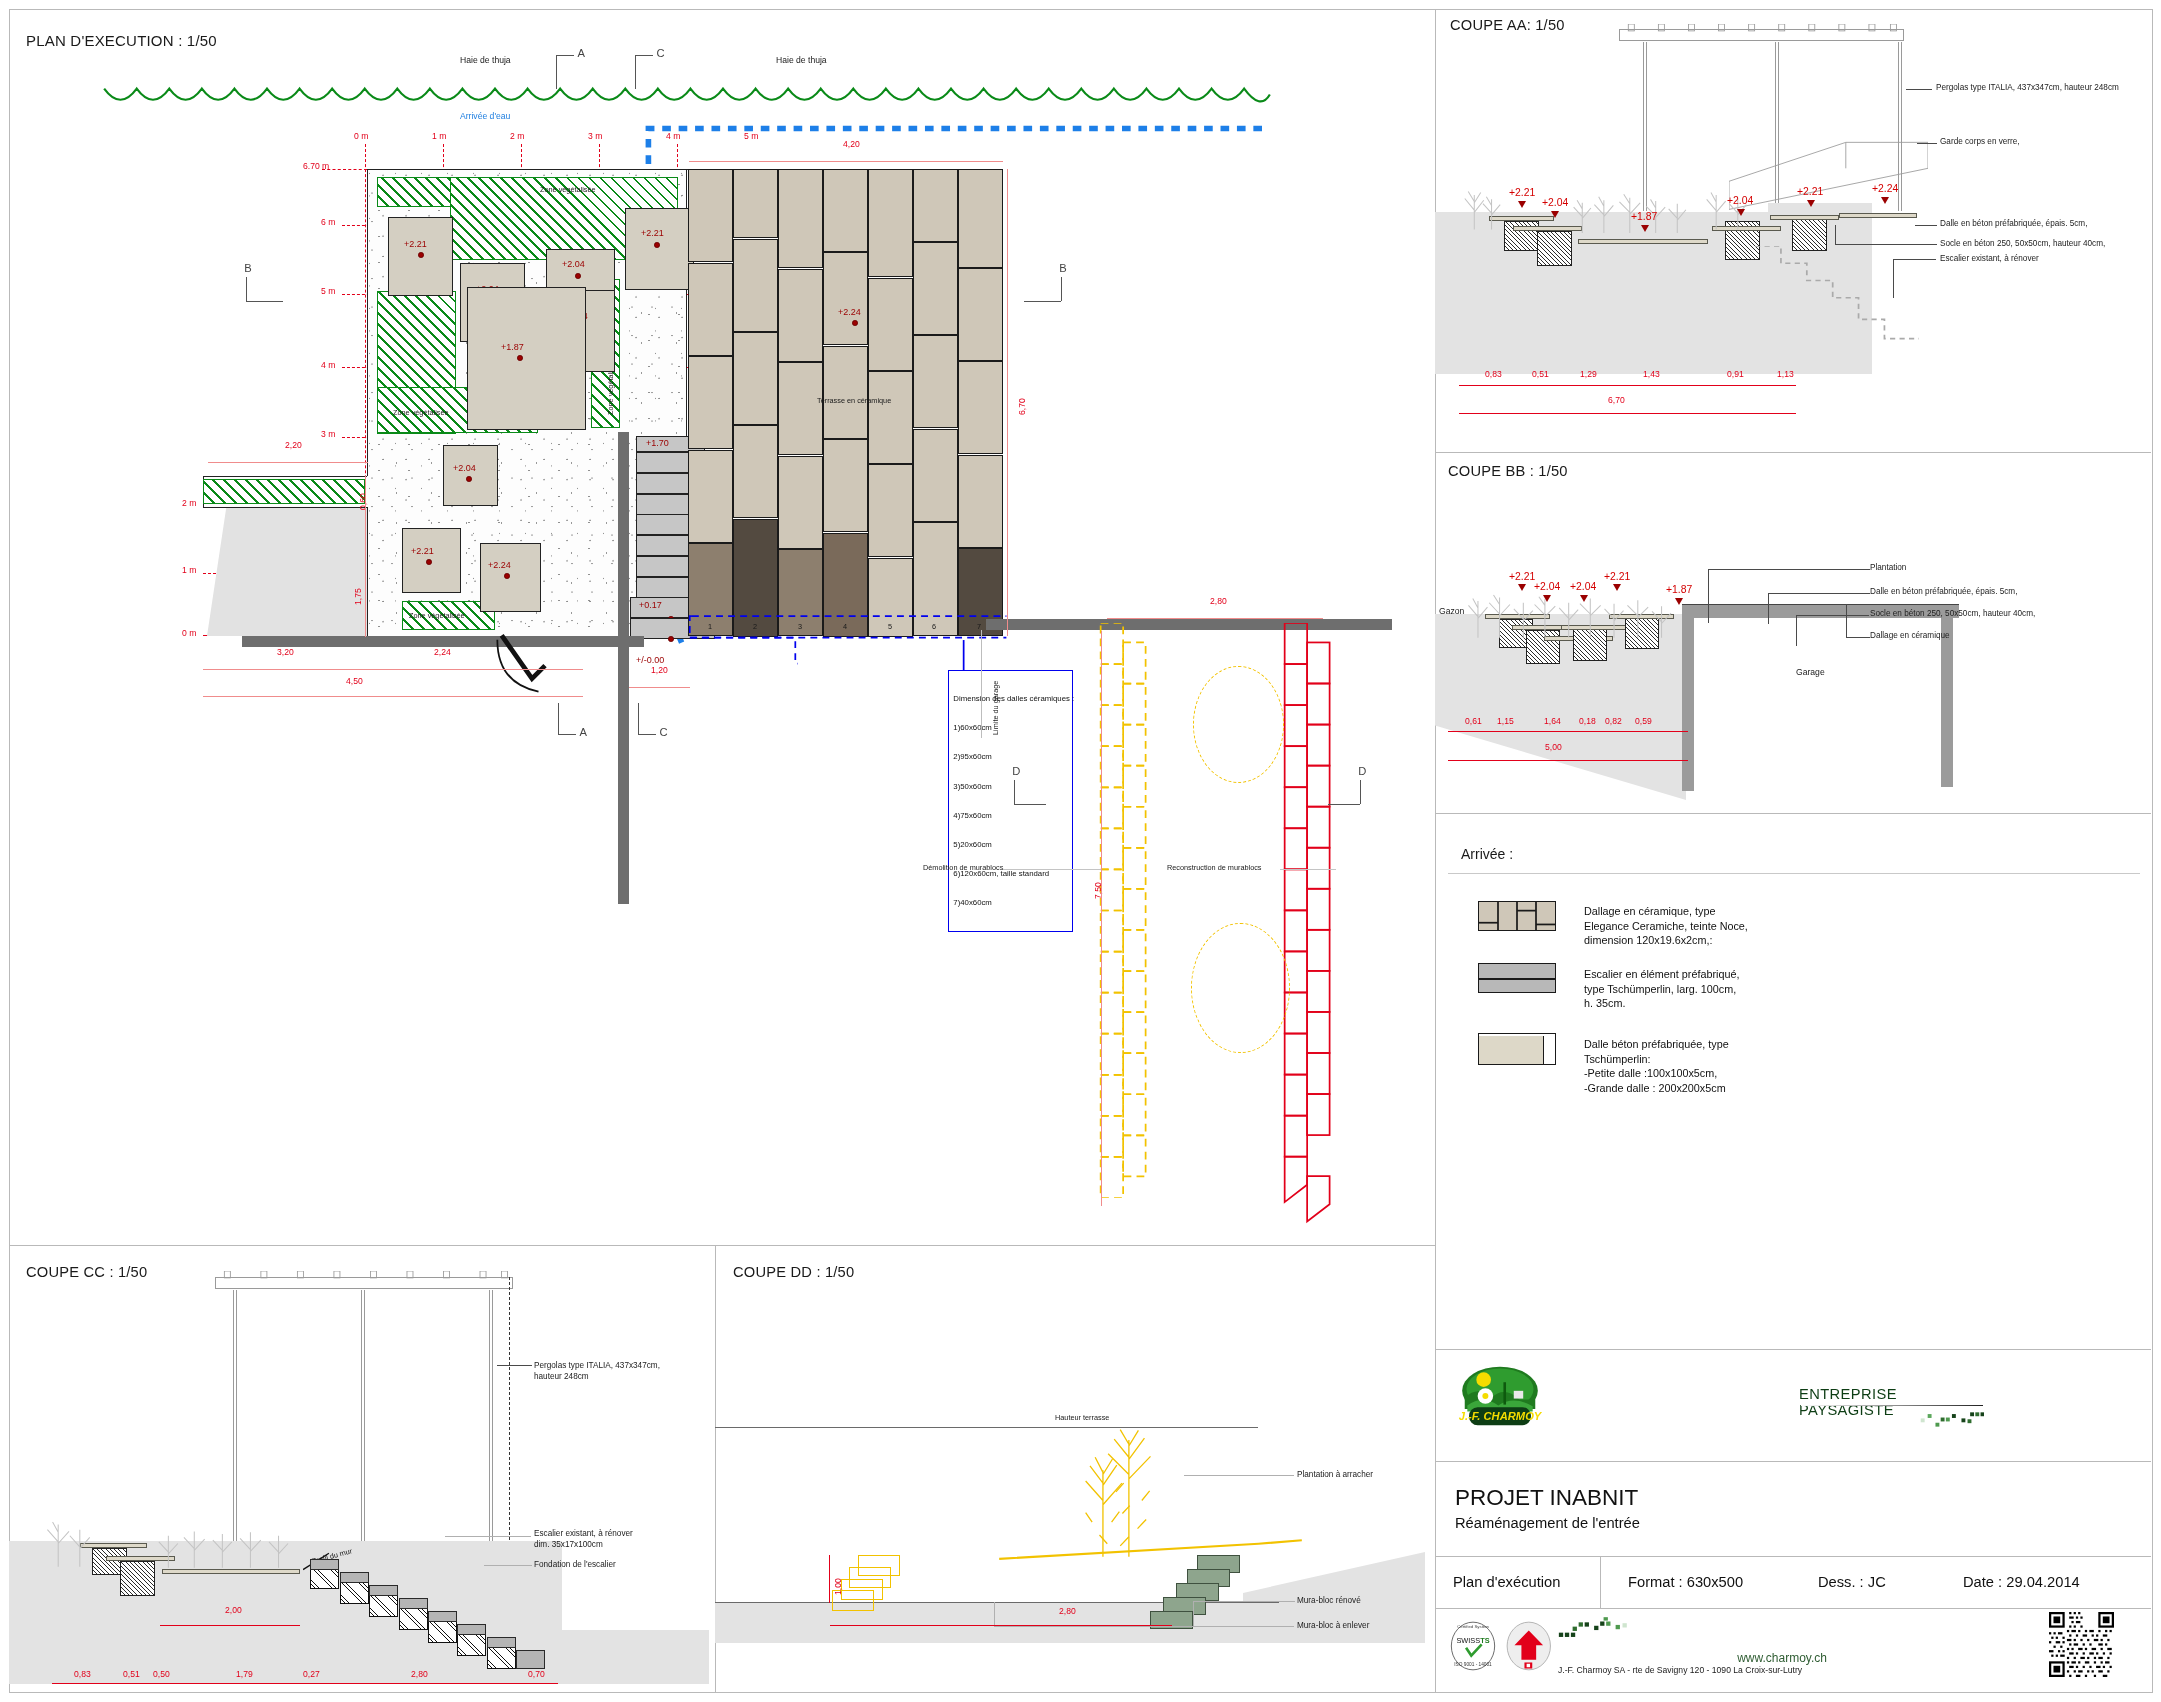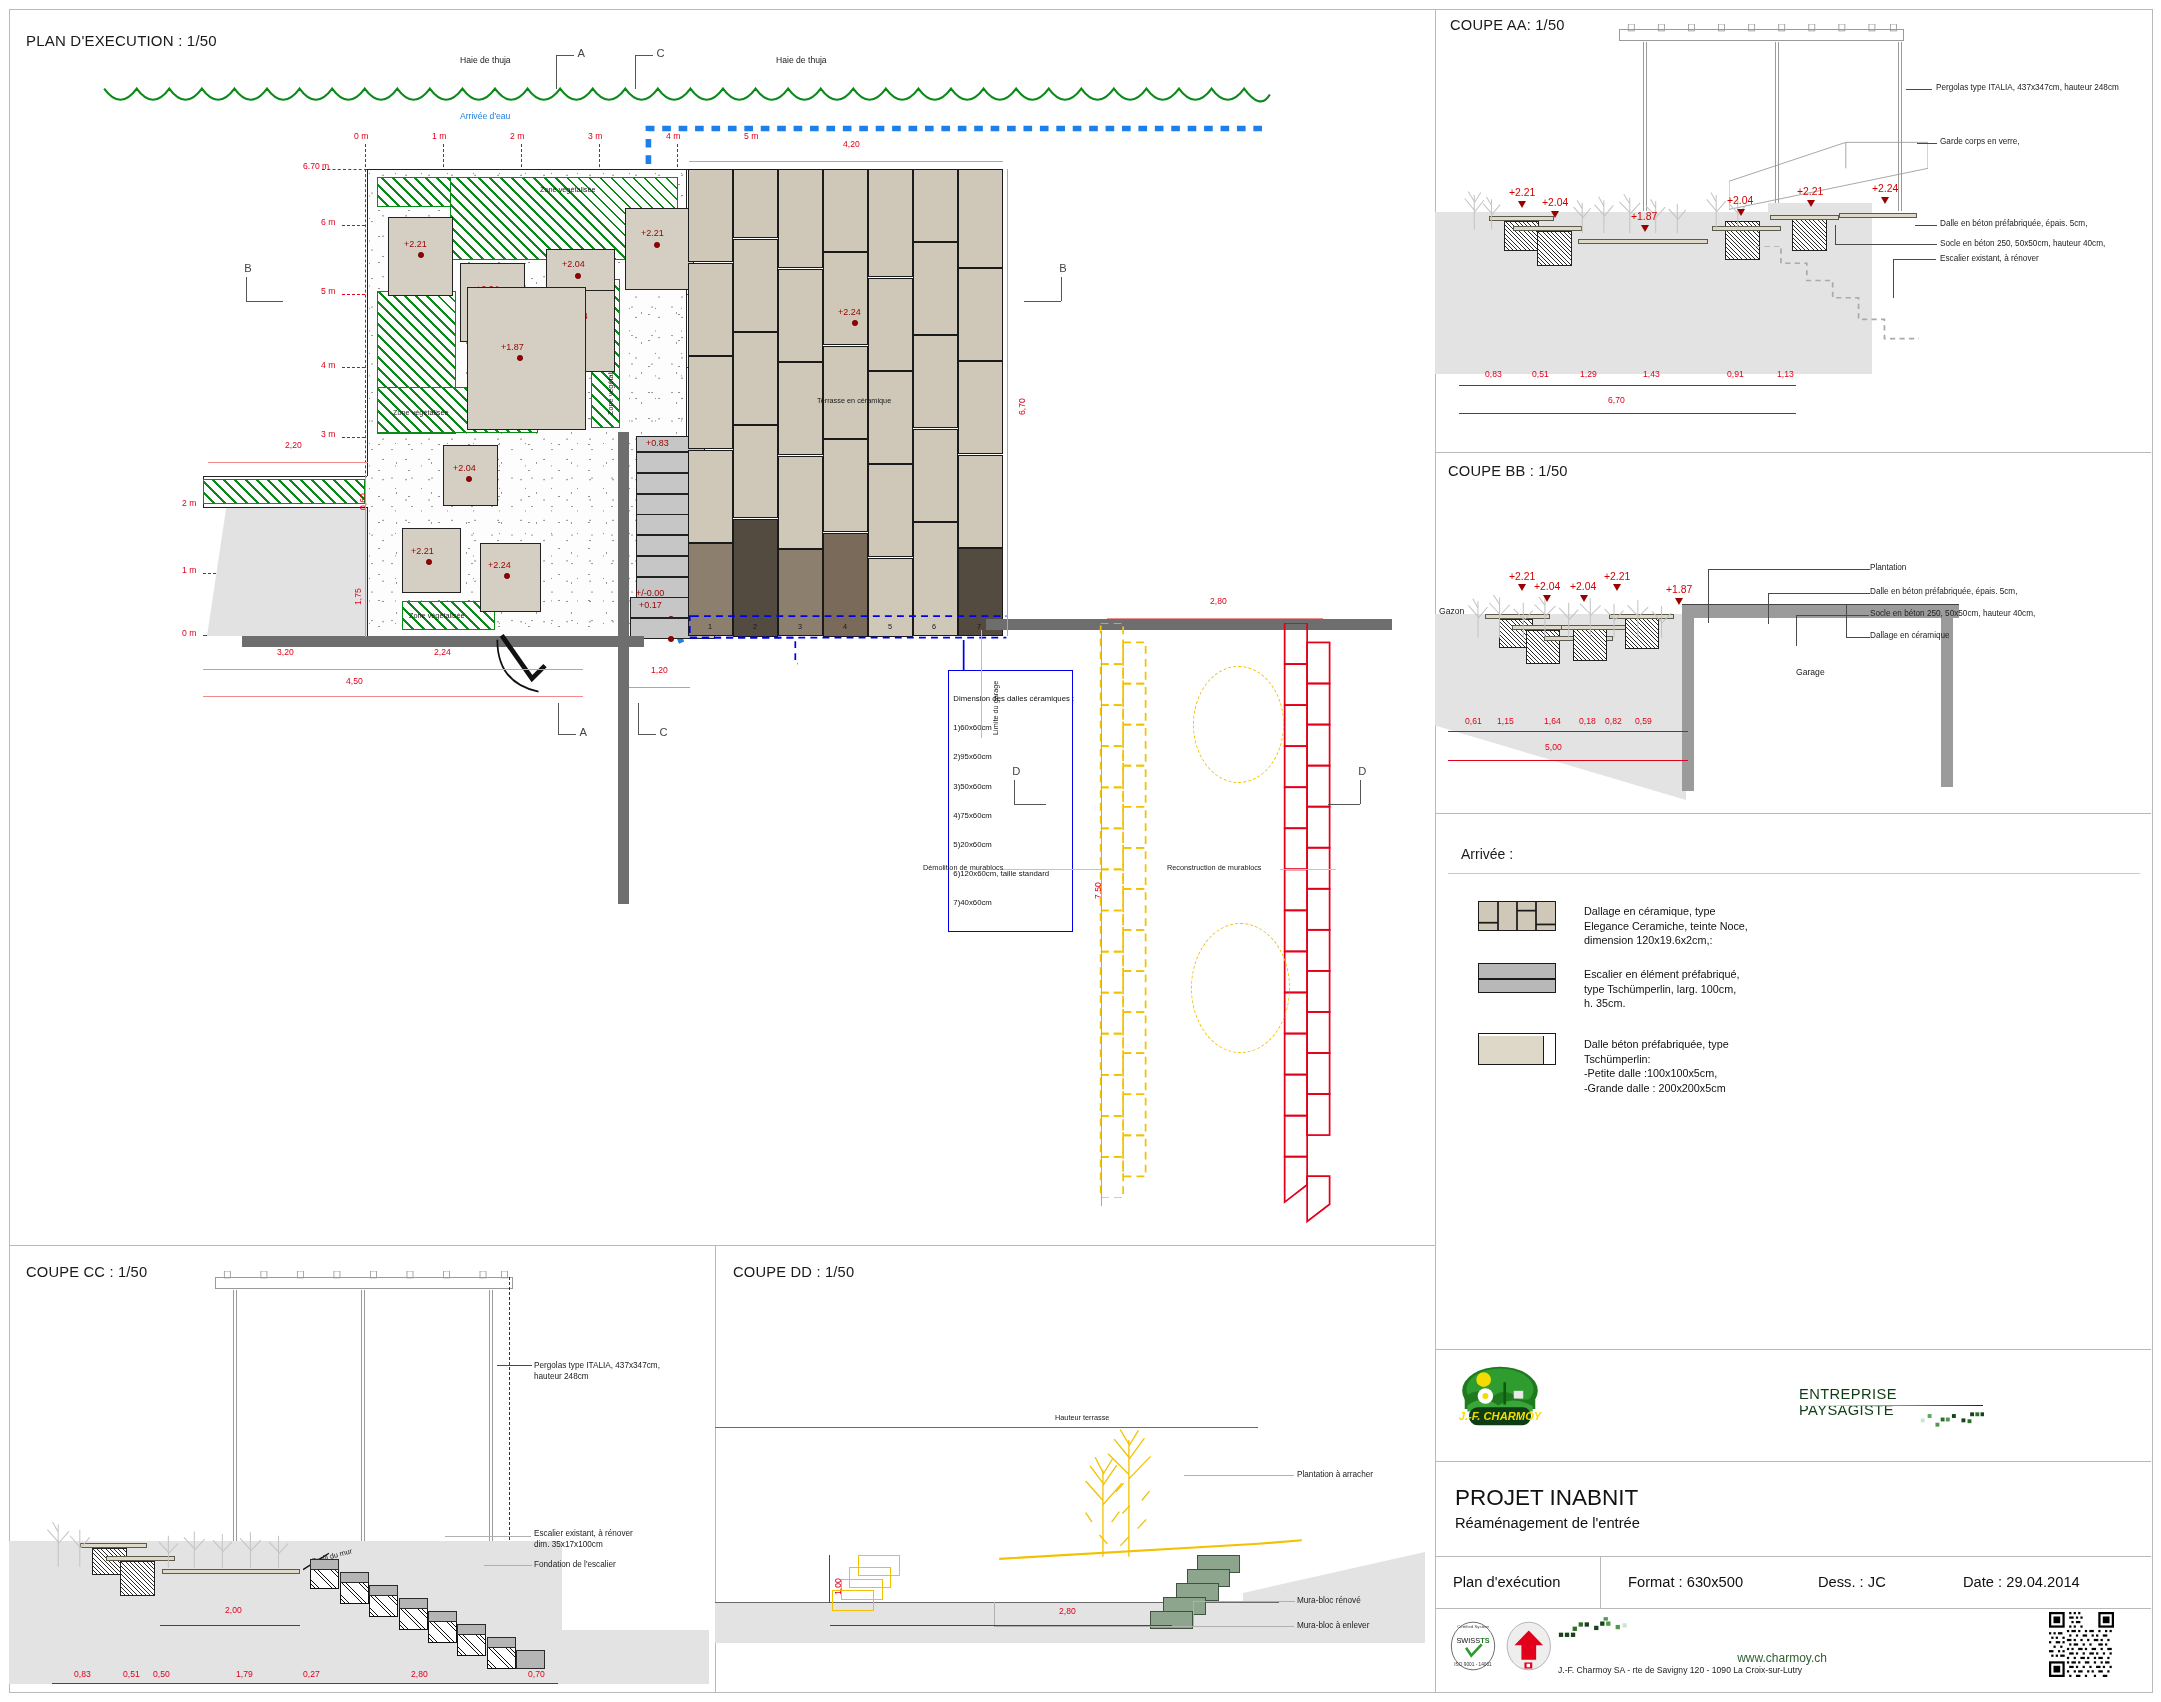--- a/index.html
+++ b/index.html
@@ -266,34 +266,34 @@
   <div class="slab" style="left:402px;  top:528px; width:59px; height:65px;"></div>
   <div class="lvl" style="left:411px; top:546px;">+2.21</div>
   <div class="lvldot" style="left:426px; top:559px;"></div>
 
   <div class="slab" style="left:480px; top:543px; width:61px; height:69px;"></div>
   <div class="lvl" style="left:488px; top:560px;">+2.24</div>
   <div class="lvldot" style="left:504px; top:573px;"></div>
 
   <div class="wall" style="left:618px; top:432px; width:11.2px; height:205px;"></div>
   <div class="stair" style="left:636px; top:436px; width:69px; height:16.4px;"></div>
-  <div class="lvl" style="left:646px; top:438px;">+0.83</div>
+  <div class="lvl" style="left:646px; top:438px;">+1.70</div>
   <div class="lvldot" style="left:668px; top:455px;"></div>
   <div class="stair" style="left:636px; top:452px; width:69px; height:21px;"></div>
   <div class="stair" style="left:636px; top:473px; width:69px; height:21px;"></div>
   <div class="stair" style="left:636px; top:494px; width:69px; height:21px;"></div>
   <div class="stair" style="left:636px; top:514px; width:69px; height:21px;"></div>
   <div class="stair" style="left:636px; top:535px; width:69px; height:21px;"></div>
   <div class="stair" style="left:636px; top:556px; width:69px; height:21px;"></div>
   <div class="stair" style="left:636px; top:577px; width:69px; height:21px;"></div>
   <div class="stair" style="left:630px; top:597px; width:85px; height:21px;"></div>
   <div class="lvl" style="left:639px; top:600px;">+0.17</div>
   <div class="lvldot" style="left:668px; top:616px;"></div>
   <div class="stair" style="left:630px; top:618px; width:85px; height:21px;"></div>
-  <div class="lvl" style="left:636px; top:588px;">+/-0.00</div>
+  <div class="lvl" style="left:636px; top:655px;">+/-0.00</div>
   <div class="lvldot" style="left:668px; top:636px;"></div>
 
   <div class="tile" style="left:688px; top:169px; width:45px; height:93px;"></div>
   <div class="tile" style="left:688px; top:263px; width:45px; height:93px;"></div>
   <div class="tile" style="left:688px; top:356px; width:45px; height:93px;"></div>
   <div class="tile" style="left:688px; top:450px; width:45px; height:93px;"></div>
   <div class="tile md" style="left:688px; top:543px; width:45px; height:93px;"></div>
 
   <div class="tile" style="left:733px; top:169px; width:45px; height:69px;"></div>
   <div class="tile" style="left:733px; top:239px; width:45px; height:93px;"></div>

